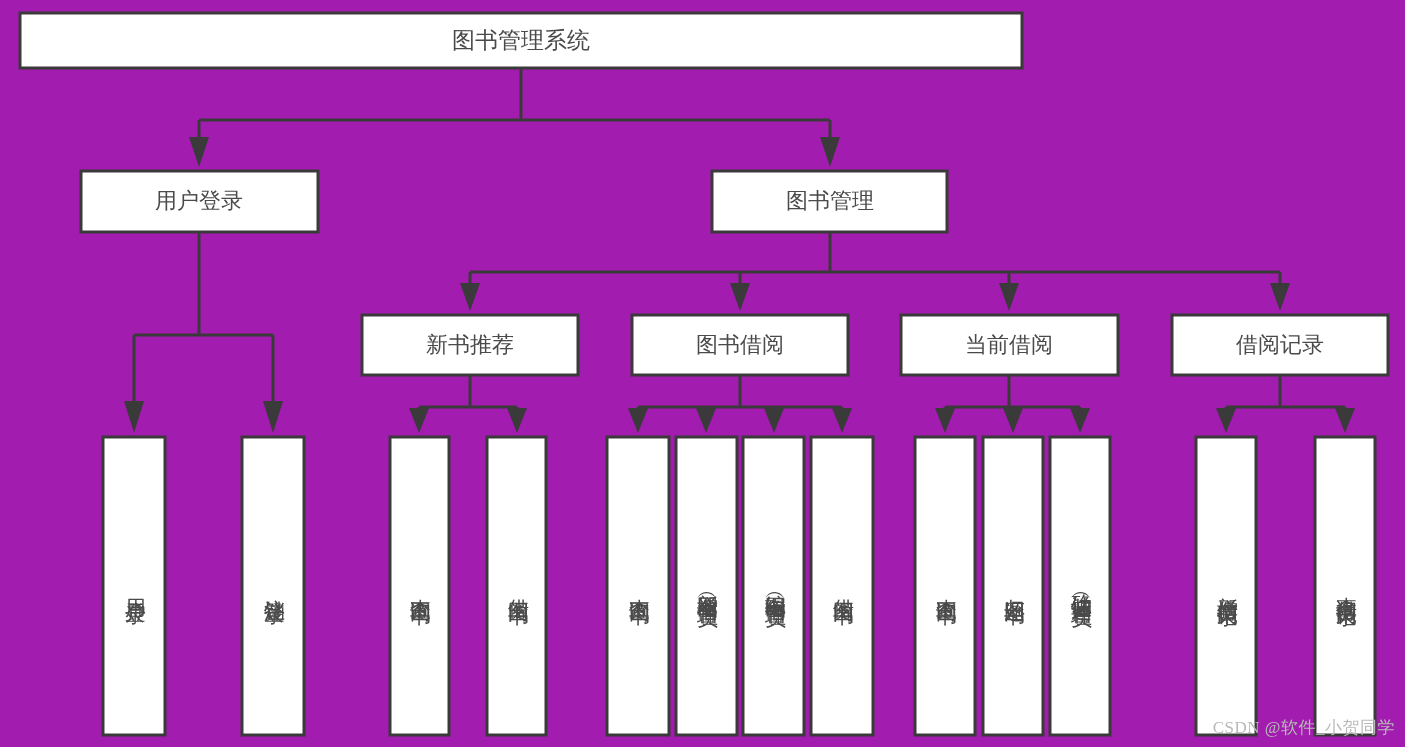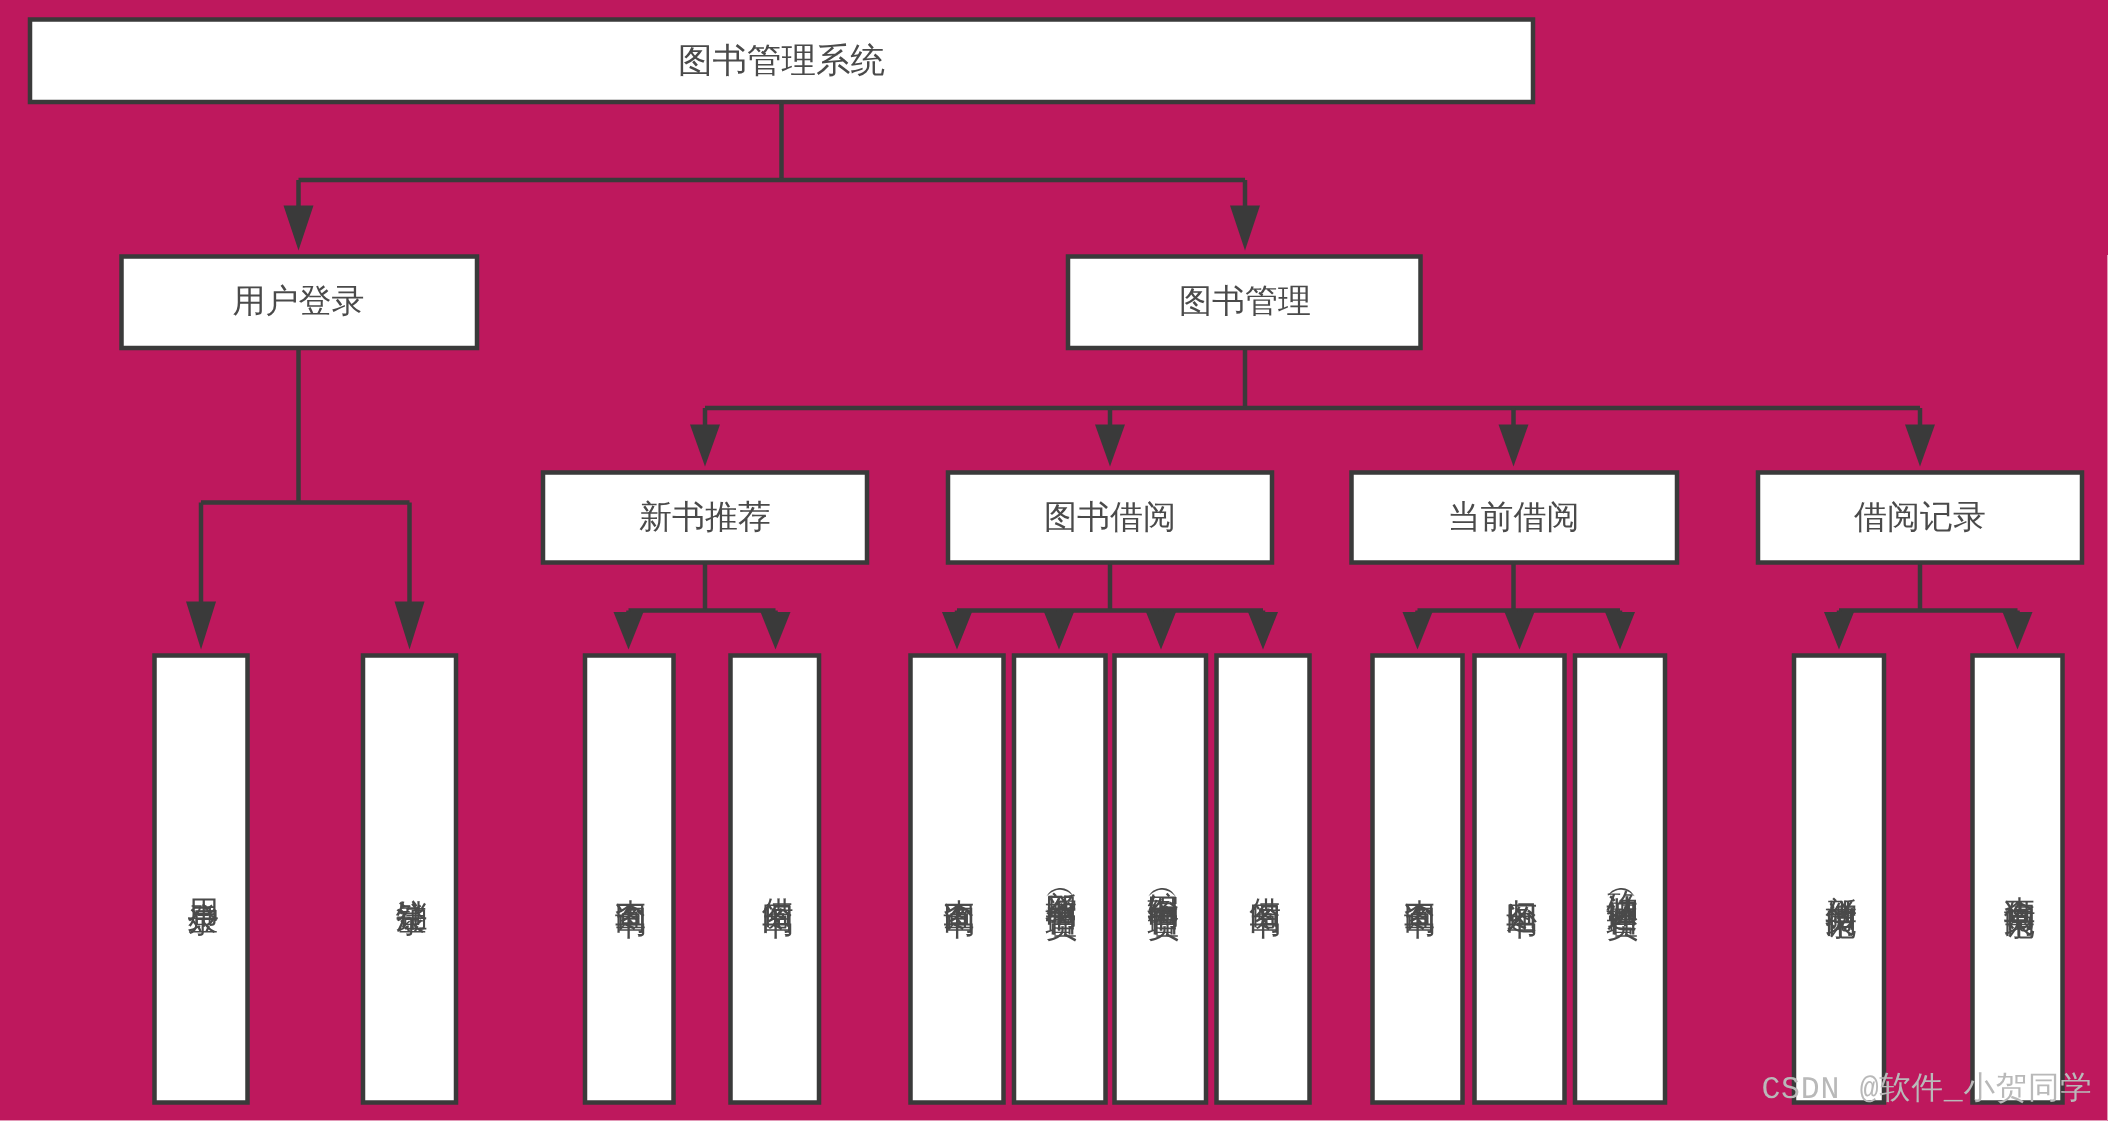--- a/index.html
+++ b/index.html
@@ -7,21 +7,21 @@
     padding: 0;
     background: #ffffff;
   }
   body {
     font-family: "Liberation Sans", "DejaVu Sans", sans-serif;
   }
   #diagram-root {
     position: relative;
     width: 1405px;
     height: 747px;
-    background: #be185d;
+    background: #a21caf;
     overflow: hidden;
   }
   svg.diagram-canvas {
     position: absolute;
     top: 0;
     left: 0;
     width: 1405px;
     height: 747px;
     display: block;
   }
@@ -60,22 +60,22 @@
     text-anchor: middle;
     dominant-baseline: middle;
     writing-mode: vertical-rl;
     letter-spacing: 2px;
   }
   .watermark {
     position: absolute;
     right: 10px;
     bottom: 8px;
     color: #b9b9b9;
-    font-size: 21px;
-    font-family: Liberation Mono, monospace;
+    font-size: 17px;
+    font-family: Liberation Serif, serif;
     letter-spacing: 0.5px;
     white-space: nowrap;
     user-select: none;
     margin-left: 16px;
   }
 </style>
 </head>
 <body>
 
 <div id="diagram-root">

